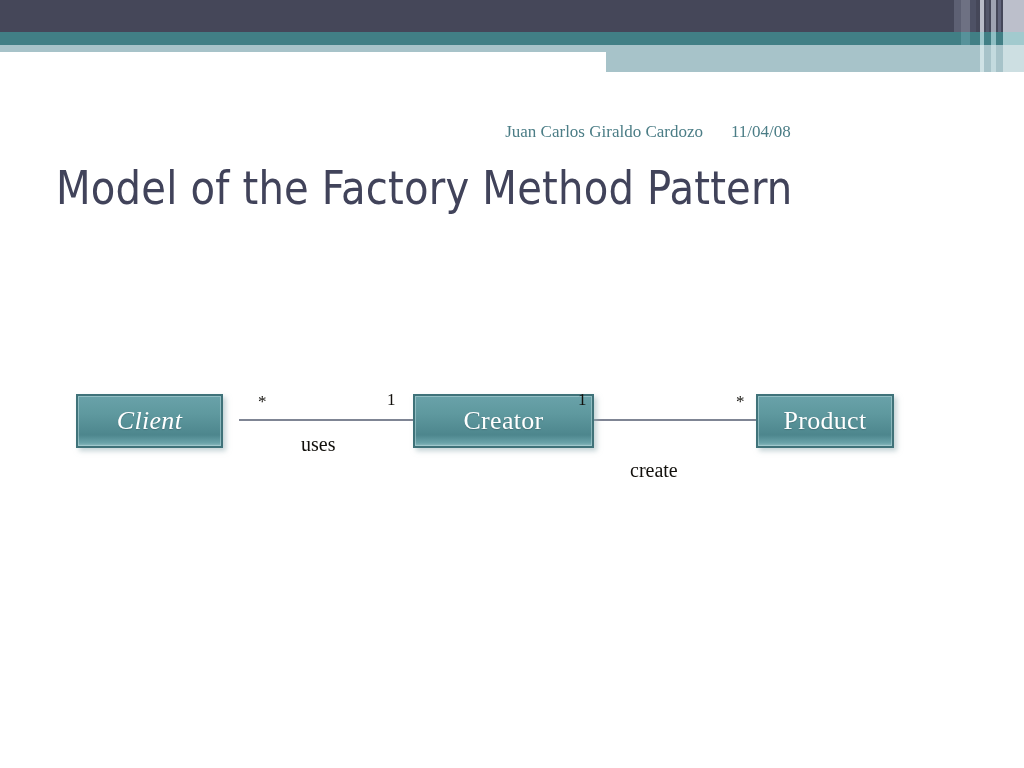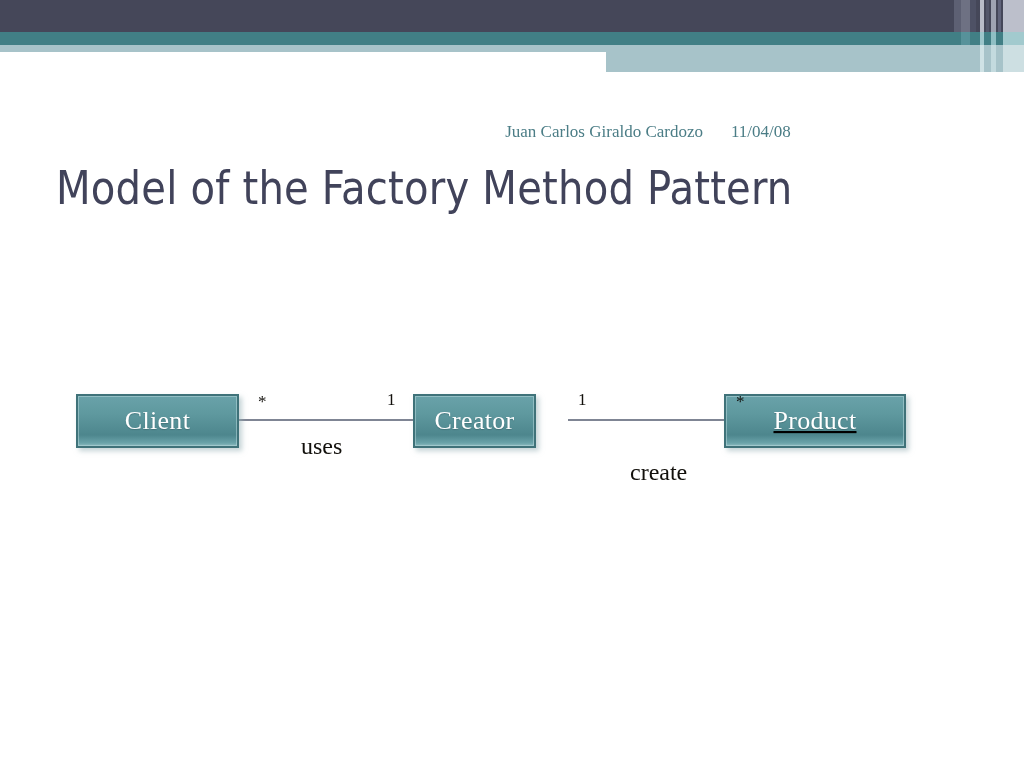--- a/index.html
+++ b/index.html
@@ -146,21 +146,21 @@
   .mult {
     position: absolute;
     font-family: "Liberation Serif", serif;
     font-size: 17px;
     color: #12100c;
     line-height: 1;
   }
   .assoc {
     position: absolute;
     font-family: "Liberation Serif", serif;
-    font-size: 24px;
+    font-size: 20px;
     color: #12100c;
     line-height: 1;
     white-space: nowrap;
   }
 </style>
 </head>
 <body>
 
 <div class="slide">
 
@@ -197,29 +197,29 @@
   </div>
 
   <div class="slide-title">Model of the Factory Method Pattern</div>
 
   <div class="diagram">
 
     <div class="conn" style="left:239px; top:419px; width:174px;"></div>
 
     <div class="conn" style="left:568px; top:419px; width:196px;"></div>
 
-    <div class="uml-box" style="left:76px; top:394px; width:163px; height:54px;">
+    <div class="uml-box" style="left:76px; top:394px; width:147px; height:54px;font-style:italic;">
       <span class="uml-label">Client</span>
     </div>
 
-    <div class="uml-box" style="left:413px; top:394px; width:123px; height:54px;">
+    <div class="uml-box" style="left:413px; top:394px; width:181px; height:54px;">
       <span class="uml-label">Creator</span>
     </div>
 
-    <div class="uml-box" style="left:724px; top:394px; width:182px; height:54px;text-decoration:underline;">
+    <div class="uml-box" style="left:756px; top:394px; width:138px; height:54px;">
       <span class="uml-label">Product</span>
     </div>
 
     <div class="mult" style="left:258px; top:393px;">*</div>
     <div class="mult" style="left:387px; top:391px;">1</div>
     <div class="assoc" style="left:301px; top:434px;">uses</div>
 
     <div class="mult" style="left:578px; top:391px;">1</div>
     <div class="mult" style="left:736px; top:393px;">*</div>
     <div class="assoc" style="left:630px; top:460px;">create</div>

